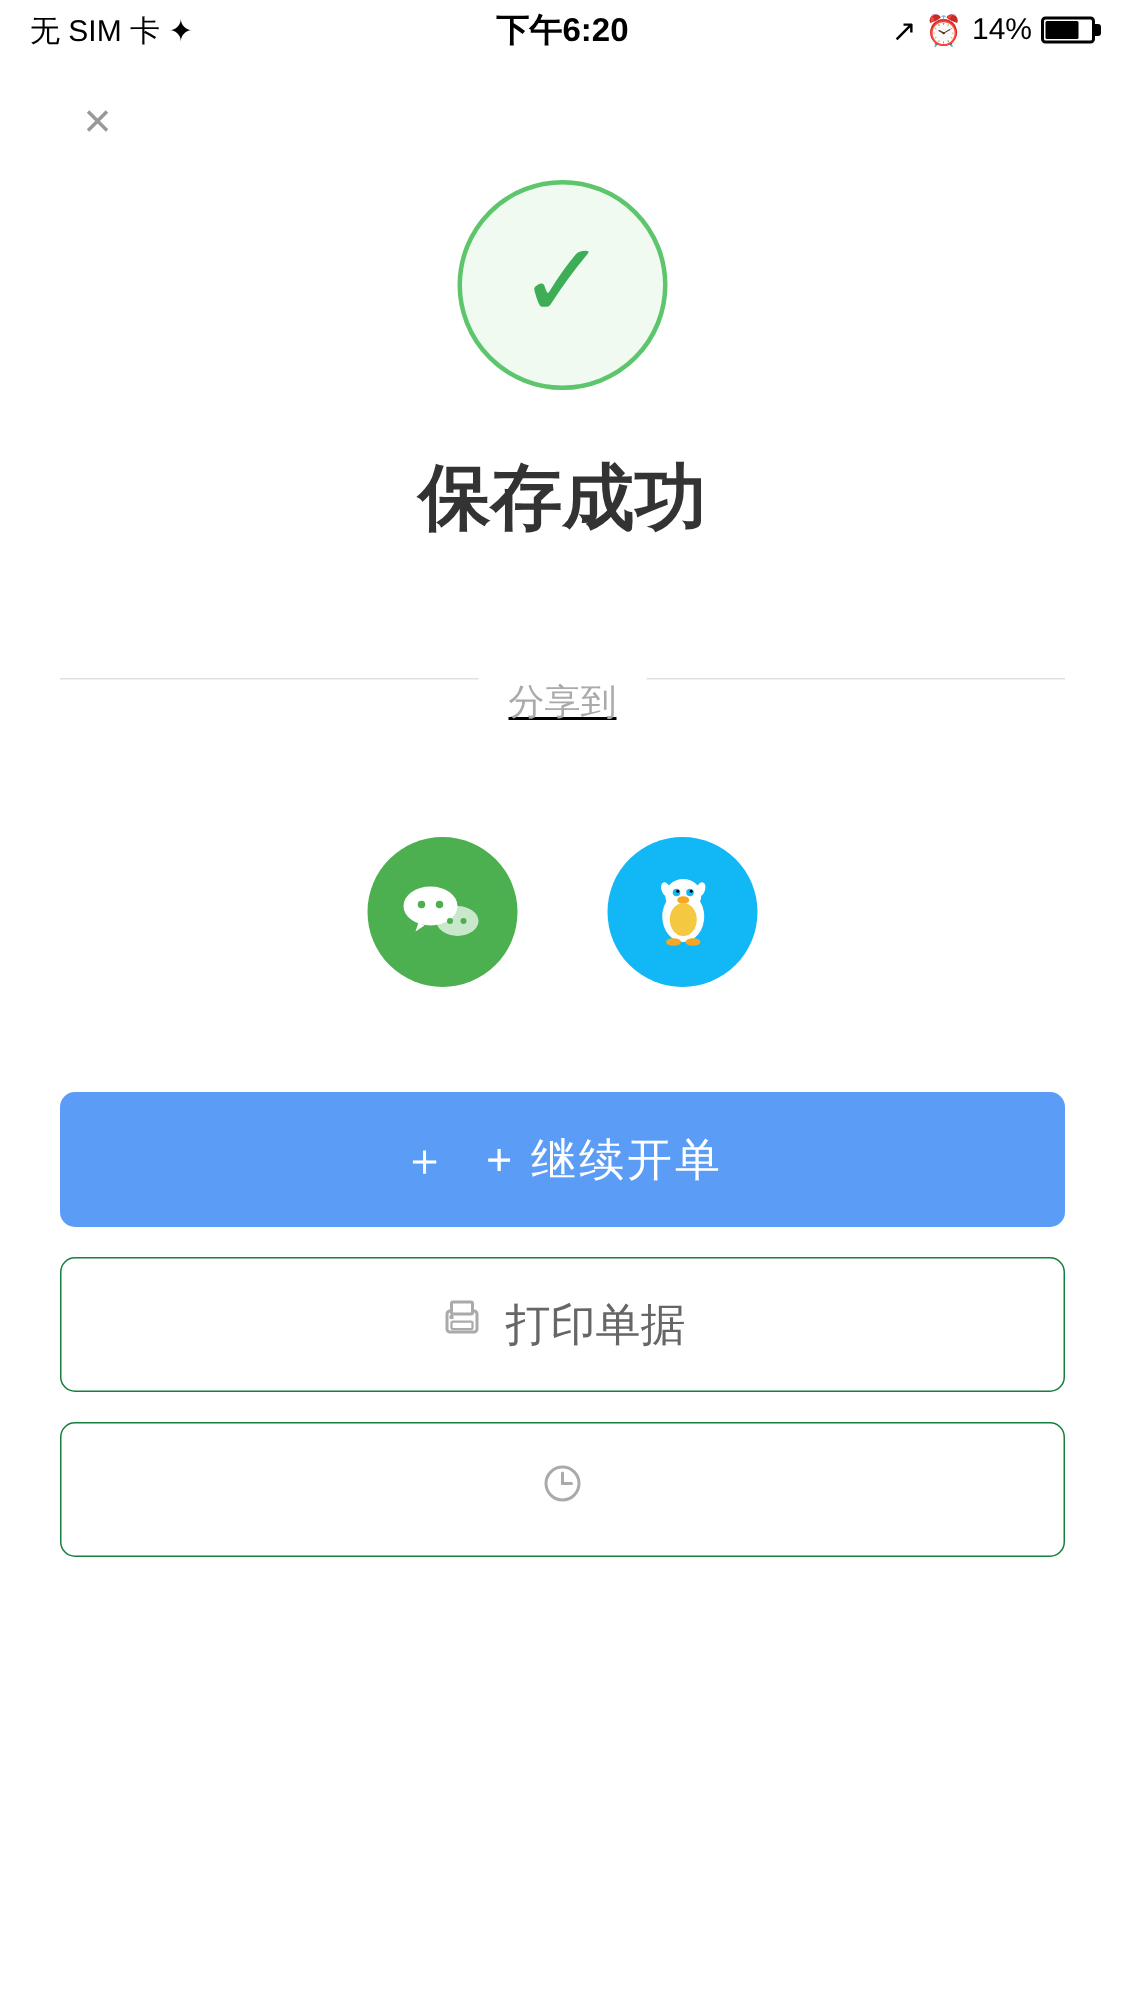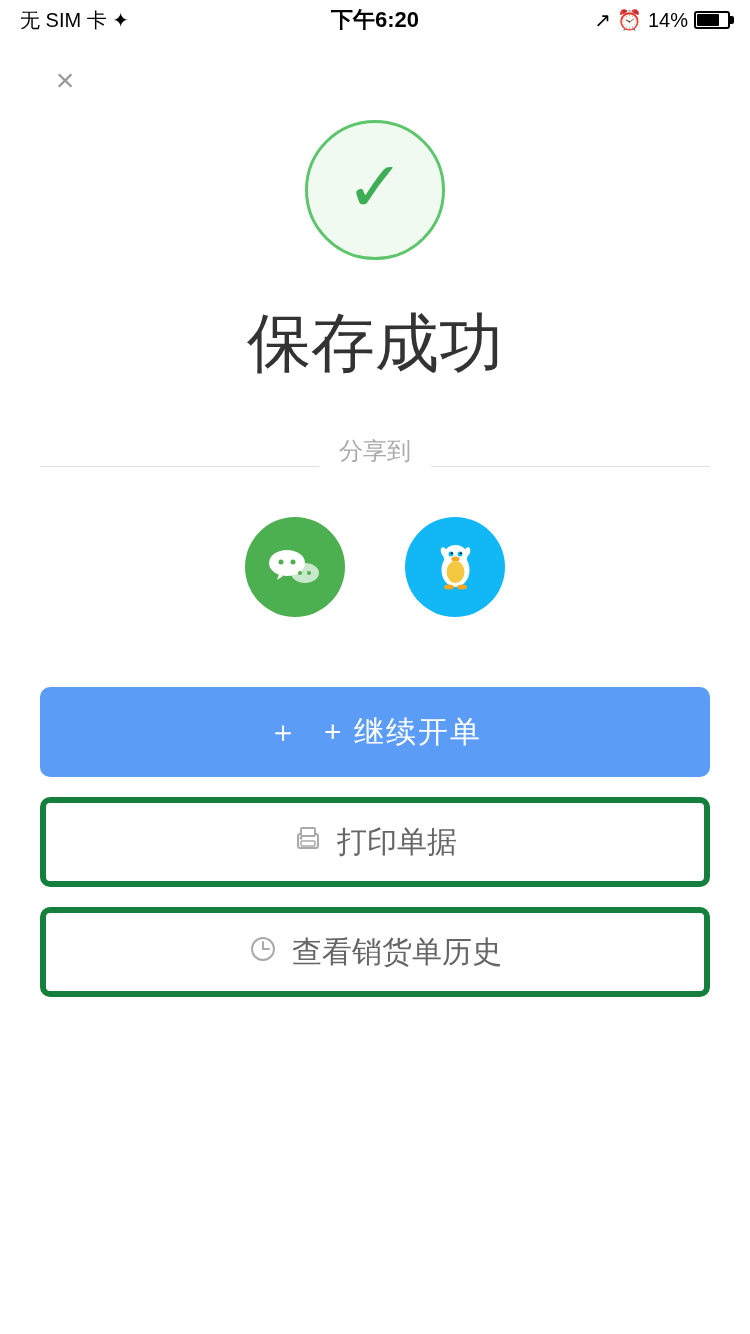--- a/index.html
+++ b/index.html
@@ -115,33 +115,34 @@
     }
     .checkmark {
       font-size: 70px;
       color: #3dae55;
       line-height: 1;
       margin-top: -6px;
     }
 
     
     .success-title {
-      font-size: 64px;
-      font-weight: 400;
+      font-size: 48px;
+      font-weight: 700;
       color: #333;
-      margin-bottom: 48px;
+      margin-bottom: 88px;
     }
 
     
     .share-divider {
       width: 100%;
       display: flex;
-      align-items: flex-end;
+      align-items: flex-start;
       padding: 0 40px;
-      margin-bottom: 50px;
+      margin-bottom: 74px;
+      text-decoration: underline;
     }
     .divider-line {
       flex: 1;
       height: 1px;
       background: #e0e0e0;
     }
     .divider-label {
       font-size: 24px;
       color: #aaa;
       padding: 0 20px;
@@ -199,21 +200,21 @@
       font-size: 30px;
       cursor: pointer;
     }
     .action-btn.primary {
       background: #5b9cf6;
       color: #fff;
     }
     .action-btn.secondary {
       background: #fff;
       color: #666;
-      border: 6px solid #15803d;
+      border: 1px solid #15803d;
     }
     .btn-icon {
       font-size: 30px;
     }
   </style>
 </head>
 <body>
 
 <div class="status-bar" style="position:relative;">
   <div class="status-left">
@@ -311,18 +312,17 @@
     </button>
 
     <button class="action-btn secondary">
       <span class="btn-icon">
         <svg width="30" height="30" viewBox="0 0 30 30" fill="none" xmlns="http://www.w3.org/2000/svg">
           <circle cx="15" cy="15" r="11" stroke="#aaa" stroke-width="2" fill="white"></circle>
           <line x1="15" y1="15" x2="15" y2="8" stroke="#aaa" stroke-width="2" stroke-linecap="round"></line>
           <line x1="15" y1="15" x2="21" y2="15" stroke="#aaa" stroke-width="2" stroke-linecap="round"></line>
         </svg>
       </span>
-      <span>查看销货单历史</span>
     </button>
 
   </div>
 
 </div>
 
 </body></html>

